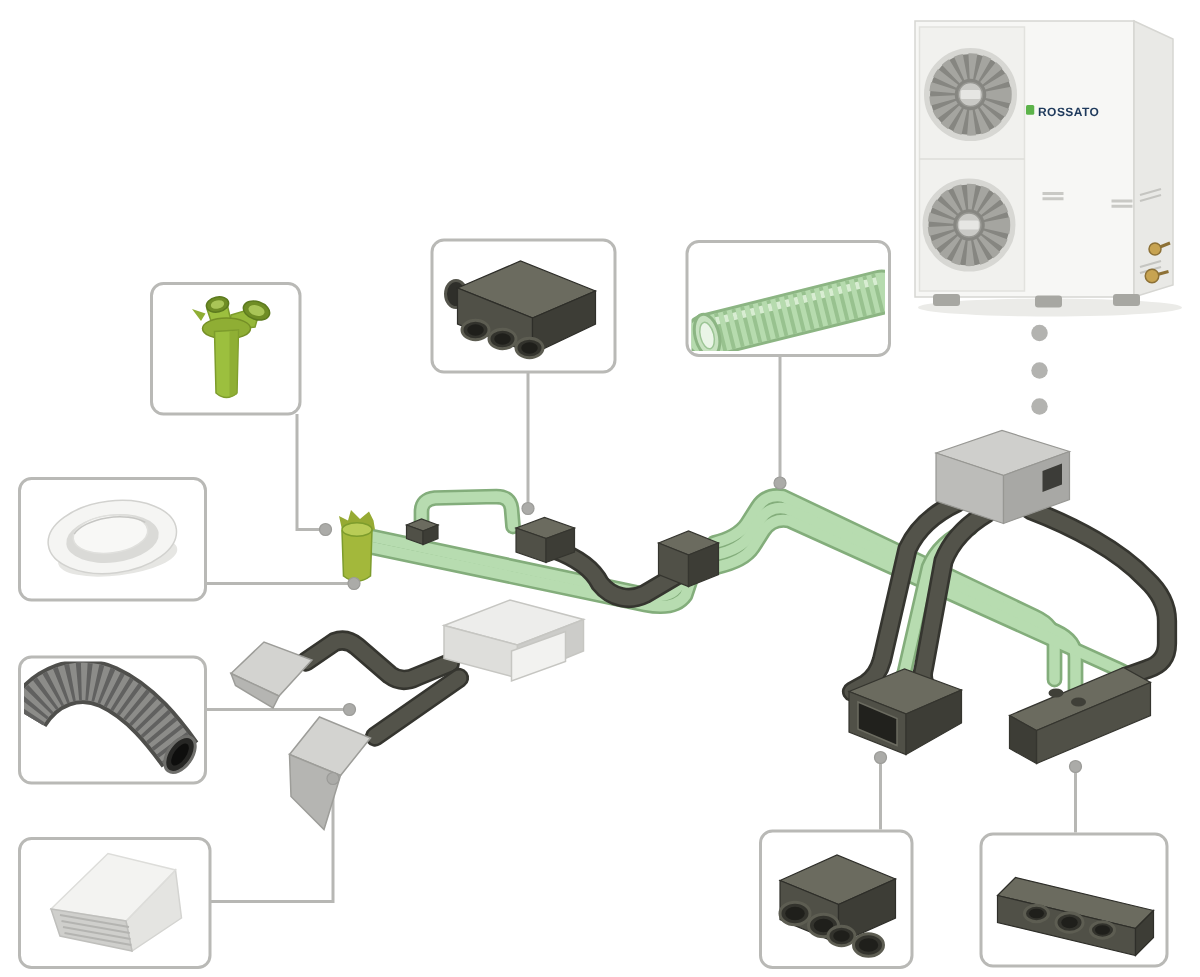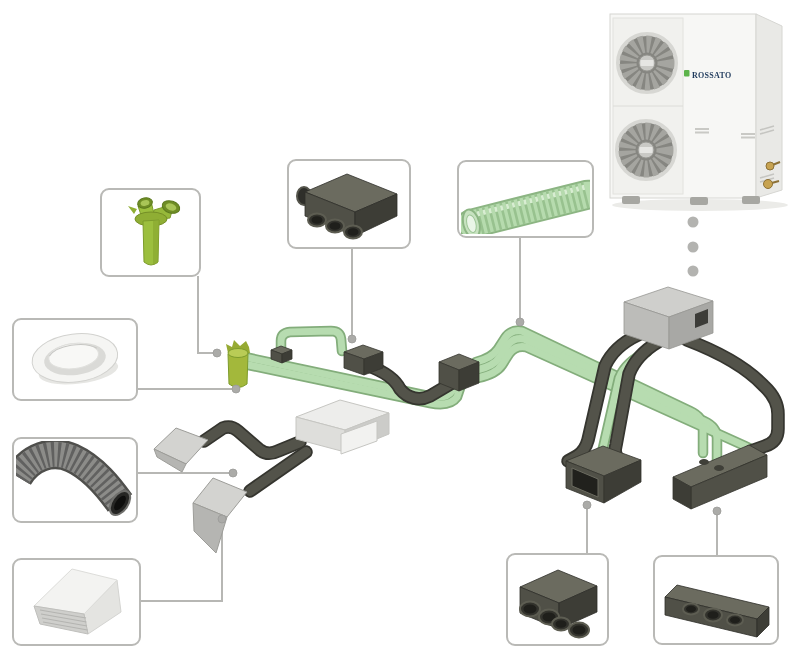--- a/index.html
+++ b/index.html
@@ -1,18 +1,18 @@
 <!DOCTYPE html>
 <html style="--box-border: #b9b9b6; --leader: #b7b7b4; --dot: #ababa8; --green-fill: #b7dcb0; --green-edge: #83ad7b; --dark-fill: #53534a; --dark-edge: #35352f; --dark-top: #6b6b5f; --dark-front: #505047; --dark-side: #3d3d36; --olive: #a3b83b; --olive-dark: #7d9c2c; --unit-top: #ededeb; --unit-front: #dededb; --unit-side: #ccccc9; --graybox-top: #cfcfcc; --graybox-front: #bcbcb9; --graybox-side: #a8a8a5; --cone-light: #d3d3d0; --cone-dark: #b5b5b2; --logo-navy: #1f3a5c; --logo-green: #5cb34a; --brass: #c7a351;"><head>
 <meta charset="utf-8">
 <style>
   html,body{margin:0;padding:0;background:#fff;}
   body{width:800px;height:651px;position:relative;overflow:hidden;
        font-family:"Liberation Sans",sans-serif;}
-  .stage{position:absolute;inset:0;width:800px;height:651px;font-family:Liberation Serif, serif;}
+  .stage{position:absolute;inset:0;width:800px;height:651px;}
   #diagram{position:absolute;left:0;top:0;z-index:1;}
   .callout{position:absolute;background:#fff;border:2px solid var(--box-border);
            border-radius:9px;box-sizing:border-box;z-index:2;
            display:flex;align-items:center;justify-content:center;}
   .callout svg{display:block;overflow:hidden;}
   
   .ge{fill:none;stroke:var(--green-edge);stroke-width:10.5;stroke-linecap:round;stroke-linejoin:round}
   .gf{fill:none;stroke:var(--green-fill);stroke-width:7;stroke-linecap:round;stroke-linejoin:round}
   .de{fill:none;stroke:var(--dark-edge);stroke-width:13.5;stroke-linecap:round;stroke-linejoin:round}
   .df{fill:none;stroke:var(--dark-fill);stroke-width:10;stroke-linecap:round;stroke-linejoin:round}

